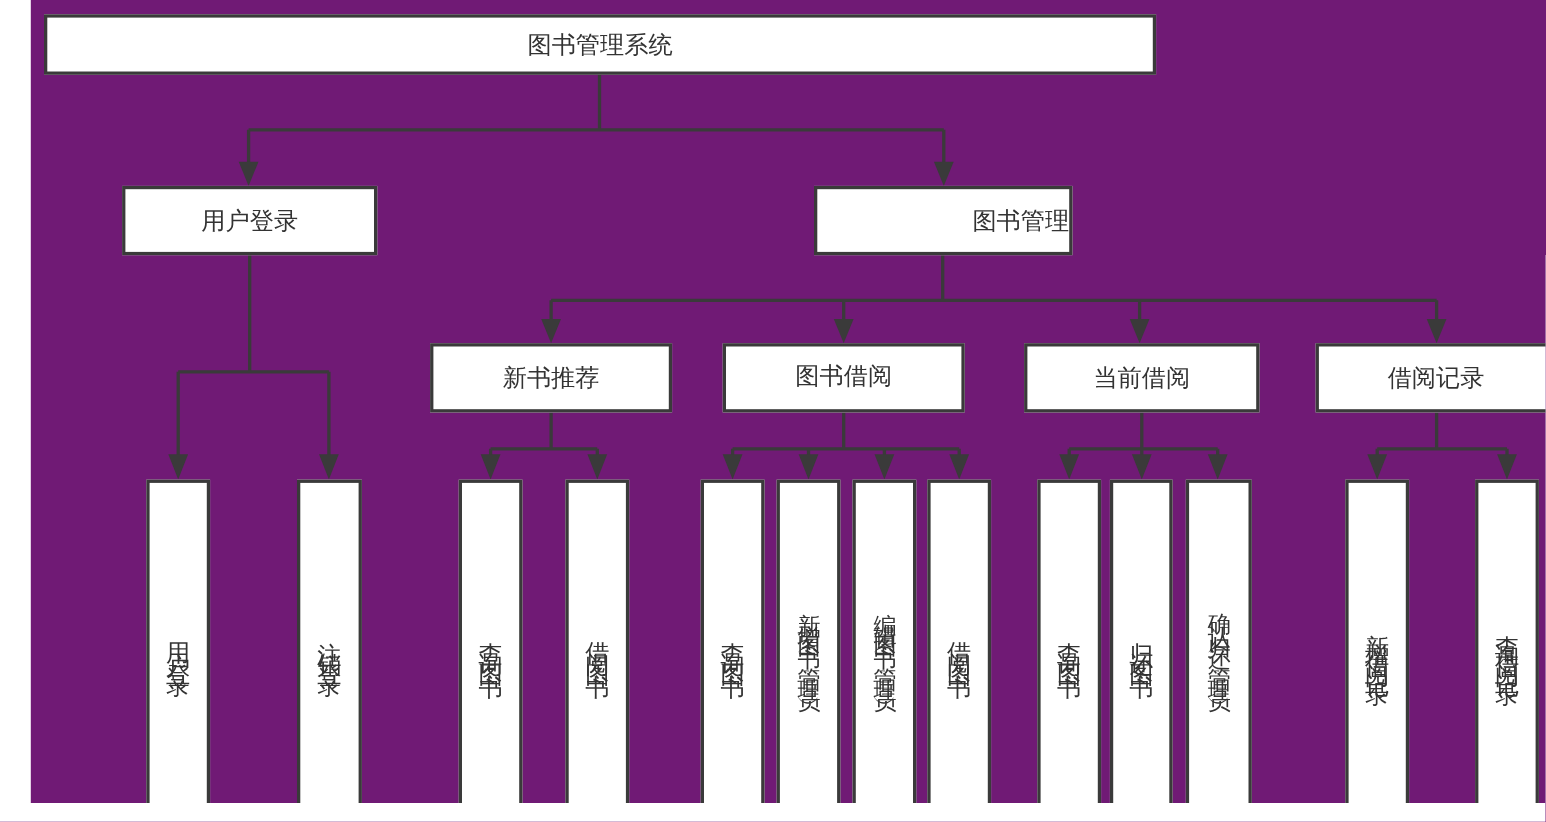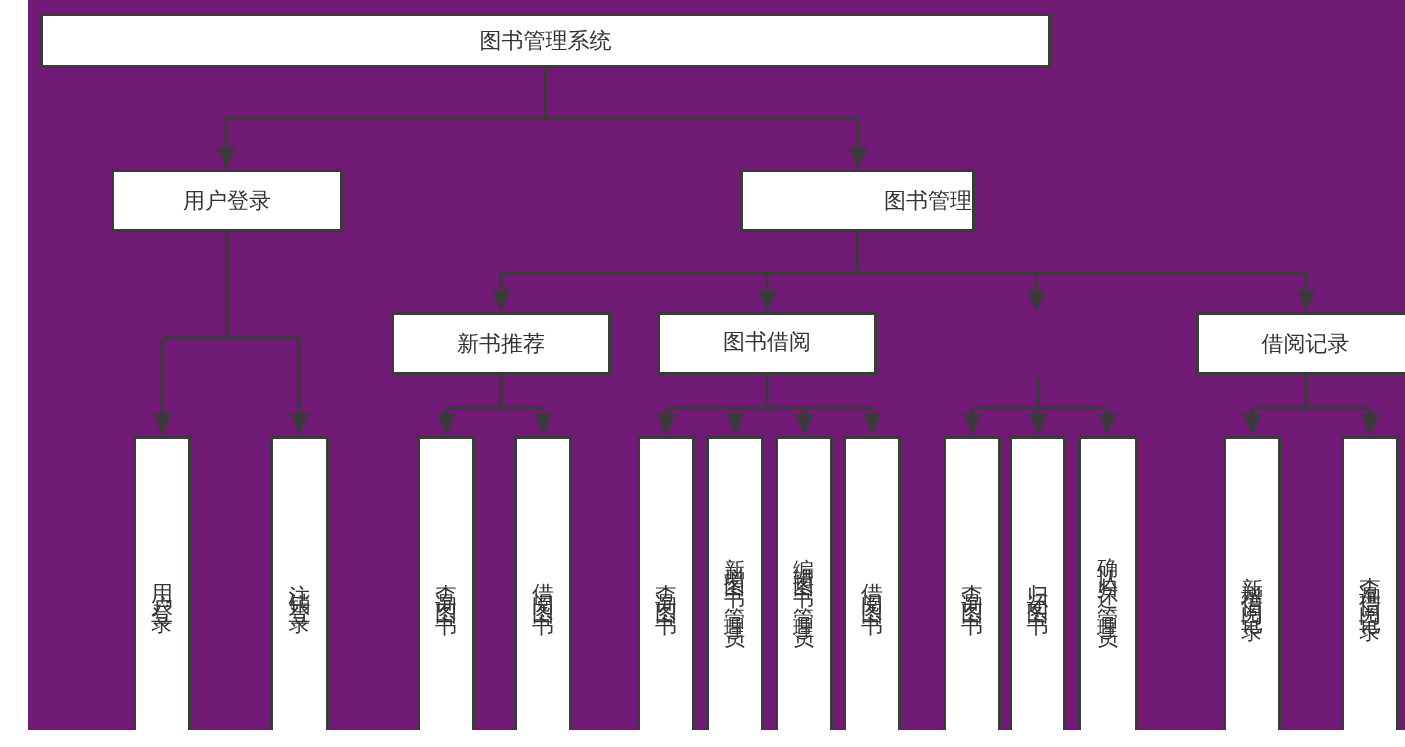--- a/index.html
+++ b/index.html
@@ -98,20 +98,23 @@
   <div class="node" style="left:712px; top:169px; width:235px; height:63px;justify-content:flex-end;">
     <span>图书管理</span>
   </div>
 
   <div class="node" style="left:363px; top:312px; width:220px; height:63px;text-align:right;">
     <span>新书推荐</span>
   </div>
   <div class="node" style="left:629px; top:312px; width:220px; height:63px;font-family:Liberation Mono, monospace;">
     <span>图书借阅</span>
   </div>
+  <div class="node" style="left:903px; top:312px; width:214px; height:63px;">
+    <span>当前借阅</span>
+  </div>
   <div class="node" style="left:1168px; top:312px; width:219px; height:63px;">
     <span>借阅记录</span>
   </div>
 
   <div class="node leaf" style="left:105px; top:436px; width:58px; height:300px;">
     <span>用户登录</span>
   </div>
   <div class="node leaf" style="left:242px; top:436px; width:59px; height:300px;">
     <span>注销登录</span>
   </div>

